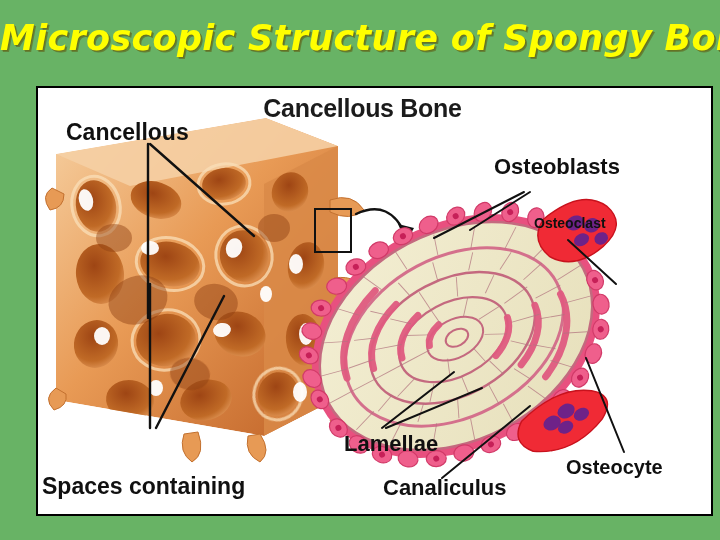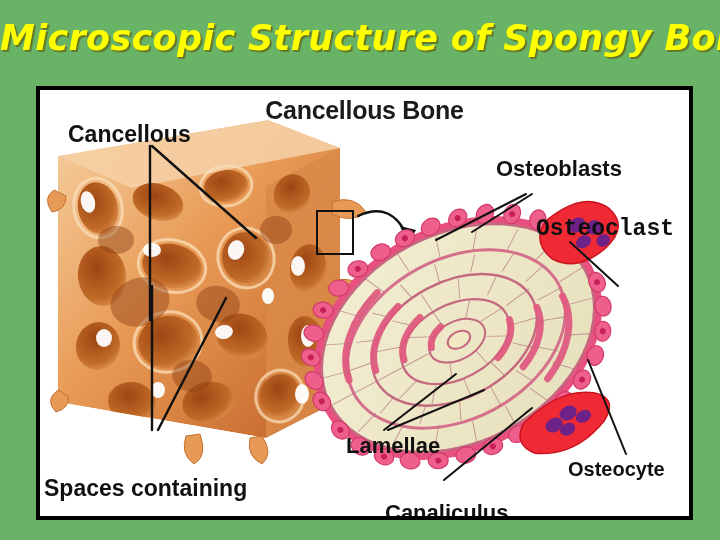--- a/index.html
+++ b/index.html
@@ -21,44 +21,45 @@
     letter-spacing:.3px;
     color:#ffff00;
     text-shadow:2px 2px 0 rgba(90,70,0,.45), 1px 1px 0 rgba(120,95,0,.35);
     white-space:nowrap;
   }
 
   
   #figure-panel{
     position:absolute;left:36px;top:86px;width:649px;height:426px;
     background:#ffffff;
-    border:4px solid #000000;
+    border:2px solid #000000;
     overflow:hidden;
+    padding-left:24px;
   }
   #figure-heading{
     position:absolute;left:0;top:6px;width:649px;text-align:center;
     font-size:25px;font-weight:bold;color:#1b1b1b;
     letter-spacing:-.3px;
     font-family:"Liberation Sans", sans-serif;
   }
 
   
   .lbl{
     position:absolute;
     font-family:"Liberation Sans", sans-serif;
     font-weight:bold;color:#101010;
     line-height:1.02;
     white-space:pre;
   }
   #label-trabeculae{left:28px;top:33px;font-size:23px;}
   #label-spaces{left:4px;top:340px;font-size:23px;}
   #label-osteoblasts{left:456px;top:68px;font-size:22px;}
-  #label-osteoclast{left:496px;top:128px;font-size:23px;font-family:Liberation Mono, monospace;}
+  #label-osteoclast{left:496px;top:128px;font-size:14px;}
   #label-lamellae{left:306px;top:345px;font-size:22px;}
-  #label-canaliculus{left:345px;top:412px;font-size:22px;}
+  #label-canaliculus{left:345px;top:389px;font-size:22px;}
   #label-osteocyte{left:528px;top:369px;font-size:20px;}
 
   svg.overlay{position:absolute;left:0;top:0;width:649px;height:426px;pointer-events:none;}
   .ln{stroke:#111;stroke-width:2.4;fill:none;stroke-linecap:round;}
   .ln-thin{stroke:#111;stroke-width:2;fill:none;stroke-linecap:round;}
 
   #zoom-box{
     position:absolute;left:276px;top:120px;width:34px;height:41px;
     border:2.6px solid #111;background:transparent;
   }

